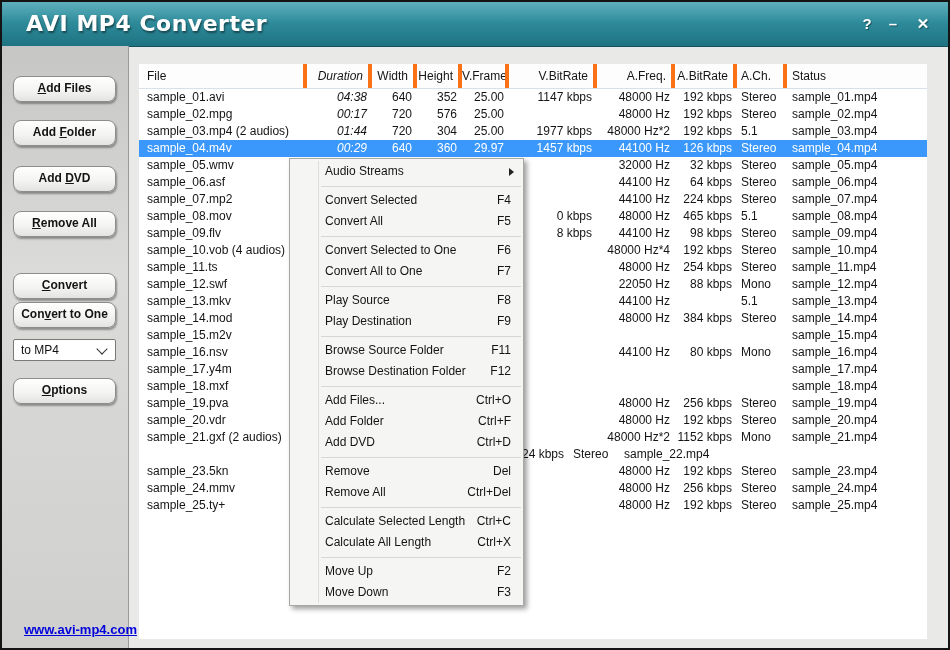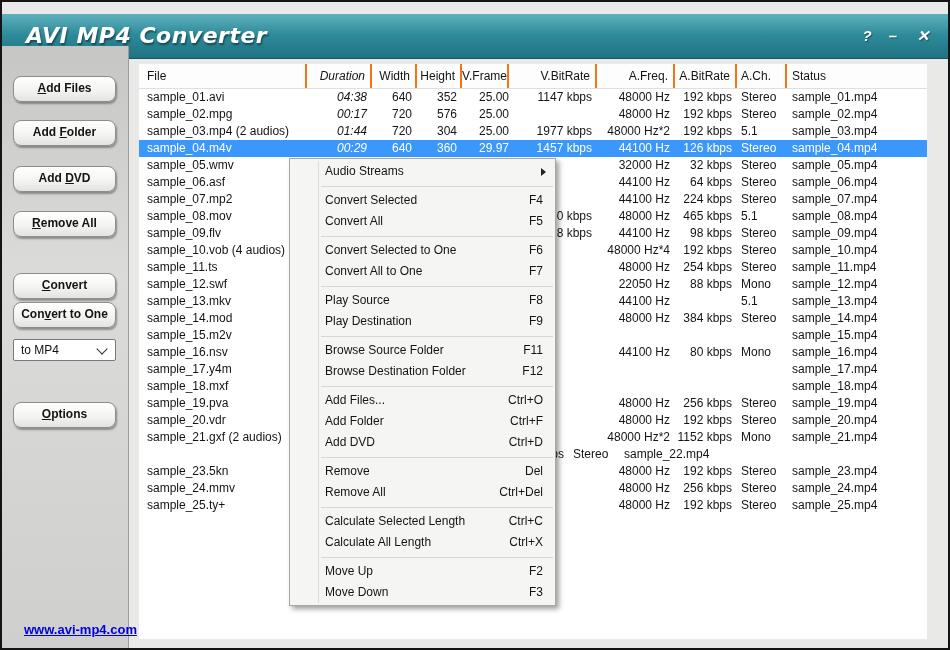--- a/index.html
+++ b/index.html
@@ -1,71 +1,71 @@
 <!DOCTYPE html>
 <html style="--sel: #3a97fc; --link: #0000dd;"><head>
 <meta charset="utf-8">
 <style>
   html,body{margin:0;padding:0;background:#555;}
   .window{position:relative;width:950px;height:650px;box-sizing:border-box;
     border:2px solid #141414;background:#e9e9e7;overflow:hidden;
     font-family:"Liberation Sans",sans-serif;}
   
-  .titlebar{position:absolute;left:0;top:12px;right:0;height:44px;
+  .titlebar{position:absolute;left:0;top:0;right:0;height:44px;
     background:linear-gradient(to bottom,#5fb0bd 0%,#2d8a99 48%,#1f7382 100%);
-    border-bottom:1px solid #14525f;font-style:italic;}
+    border-bottom:1px solid #14525f;}
   .app-title{position:absolute;left:24px;top:9px;
     font-family:"DejaVu Sans",sans-serif;font-size:22px;font-weight:bold;color:#ffffff;
     letter-spacing:.5px;text-shadow:1px 2px 2px rgba(0,0,0,.45);white-space:nowrap;}
   .win-btn{position:absolute;top:11px;width:22px;height:22px;text-align:center;
     color:#fff;font-weight:bold;font-size:15px;line-height:22px;cursor:default;
     text-shadow:1px 1px 1px rgba(0,0,0,.4);}
   .win-btn.help{right:70px}.win-btn.min{right:44px}.win-btn.close{right:14px}
   
   .sidebar{position:absolute;left:0;top:44px;width:126px;bottom:0;
     background:linear-gradient(to bottom,#c6c6c4 0%,#dbdbd9 38%,#cfcfcd 100%);
     border-right:1px solid #9b9b99;}
   .side-btn{position:absolute;left:11px;width:103px;height:26px;box-sizing:border-box;
     border:1px solid #8d8d8b;border-radius:8px;
     background:linear-gradient(to bottom,#ffffff 0%,#f4f4f2 55%,#e3e3e1 100%);
     box-shadow:1px 2px 2px rgba(0,0,0,.35);
     font-size:12px;font-weight:bold;color:#141414;text-align:center;line-height:23px;
     cursor:default;white-space:nowrap;}
   .side-btn .mn{text-decoration:underline;}
-  .b1{top:30px}.b2{top:74px}.b3{top:120px}.b4{top:165px}.b5{top:227px}.b6{top:256px}.b7{top:356px}
+  .b1{top:30px}.b2{top:74px}.b3{top:120px}.b4{top:165px}.b5{top:227px}.b6{top:256px}.b7{top:332px}
   .fmt-select{position:absolute;left:11px;top:293px;width:103px;height:22px;box-sizing:border-box;
     background:#ffffff;border:1px solid #7a7a78;border-radius:2px;font-size:12px;color:#111;
     line-height:20px;padding-left:7px;cursor:default;}
   .fmt-select .chev{position:absolute;right:9px;top:5px;width:7px;height:7px;
     border-right:1px solid #333;border-bottom:1px solid #333;transform:rotate(45deg);}
   .weblink{position:absolute;left:22px;top:576px;font-size:13px;font-weight:bold;
     color:var(--link,#0000dd);text-decoration:underline;cursor:pointer;white-space:nowrap;}
   
   .list{position:absolute;left:137px;top:62px;width:788px;height:575px;background:#ffffff;
     font-size:12px;color:#141414;}
   .hdr{position:relative;height:24px;border-bottom:1px solid #d9e0e9;background:#fdfdfd;
     display:flex;white-space:nowrap;}
-  .hdr .cell{line-height:24px;border-right:2px solid #f97316;}
+  .hdr .cell{line-height:24px;border-right:4px solid #f97316;}
   .hdr .cell.c9{border-right:none;}
   .rows{position:relative;}
   .row{height:17px;line-height:17px;display:flex;white-space:nowrap;cursor:default;}
   .row.selected{background:var(--sel,#3a97fc);color:#ffffff;justify-content:flex-end;}
   .cell{flex:none;box-sizing:border-box;overflow:hidden;}
   .c0{width:168px;padding-left:8px;text-align:left;}
   .c1{width:65px;padding-right:5px;text-align:right;font-style:italic;}
   .c2{width:45px;padding-right:5px;text-align:right;}
   .c3{width:45px;padding-right:5px;text-align:right;}
-  .c4{width:47px;text-align:right;}
+  .c4{width:47px;padding-right:5px;text-align:right;}
   .c5{width:88px;padding-right:5px;text-align:right;}
   .c6{width:78px;padding-right:5px;text-align:right;}
   .c7{width:62px;padding-right:5px;text-align:right;}
   .c8{width:50px;padding-left:4px;text-align:left;}
   .c9{width:140px;padding-left:5px;text-align:left;}
   
-  .menu{position:absolute;left:287px;top:156px;width:267px;box-sizing:border-box;
+  .menu{position:absolute;left:287px;top:156px;width:235px;box-sizing:border-box;
     background:#f5f5f4;border:1px solid #a7a7a5;padding:2px 0;
     box-shadow:3px 3px 5px rgba(0,0,0,.38);z-index:10;}
   .menu::before{content:"";position:absolute;left:28px;top:2px;bottom:2px;width:1px;background:#dedede;}
   .menu-item{position:relative;height:21px;line-height:21px;padding:0 12px 0 35px;
     display:flex;justify-content:space-between;font-size:12px;color:#141414;cursor:default;}
   .menu-item .sc{color:#141414;}
   .menu-sep{position:relative;height:8px;}
   .menu-sep::after{content:"";position:absolute;left:31px;right:2px;top:4px;height:1px;background:#d6d6d4;}
   .subarrow{position:absolute;right:9px;top:7px;width:0;height:0;
     border-left:5px solid #222;border-top:4px solid transparent;border-bottom:4px solid transparent;}

